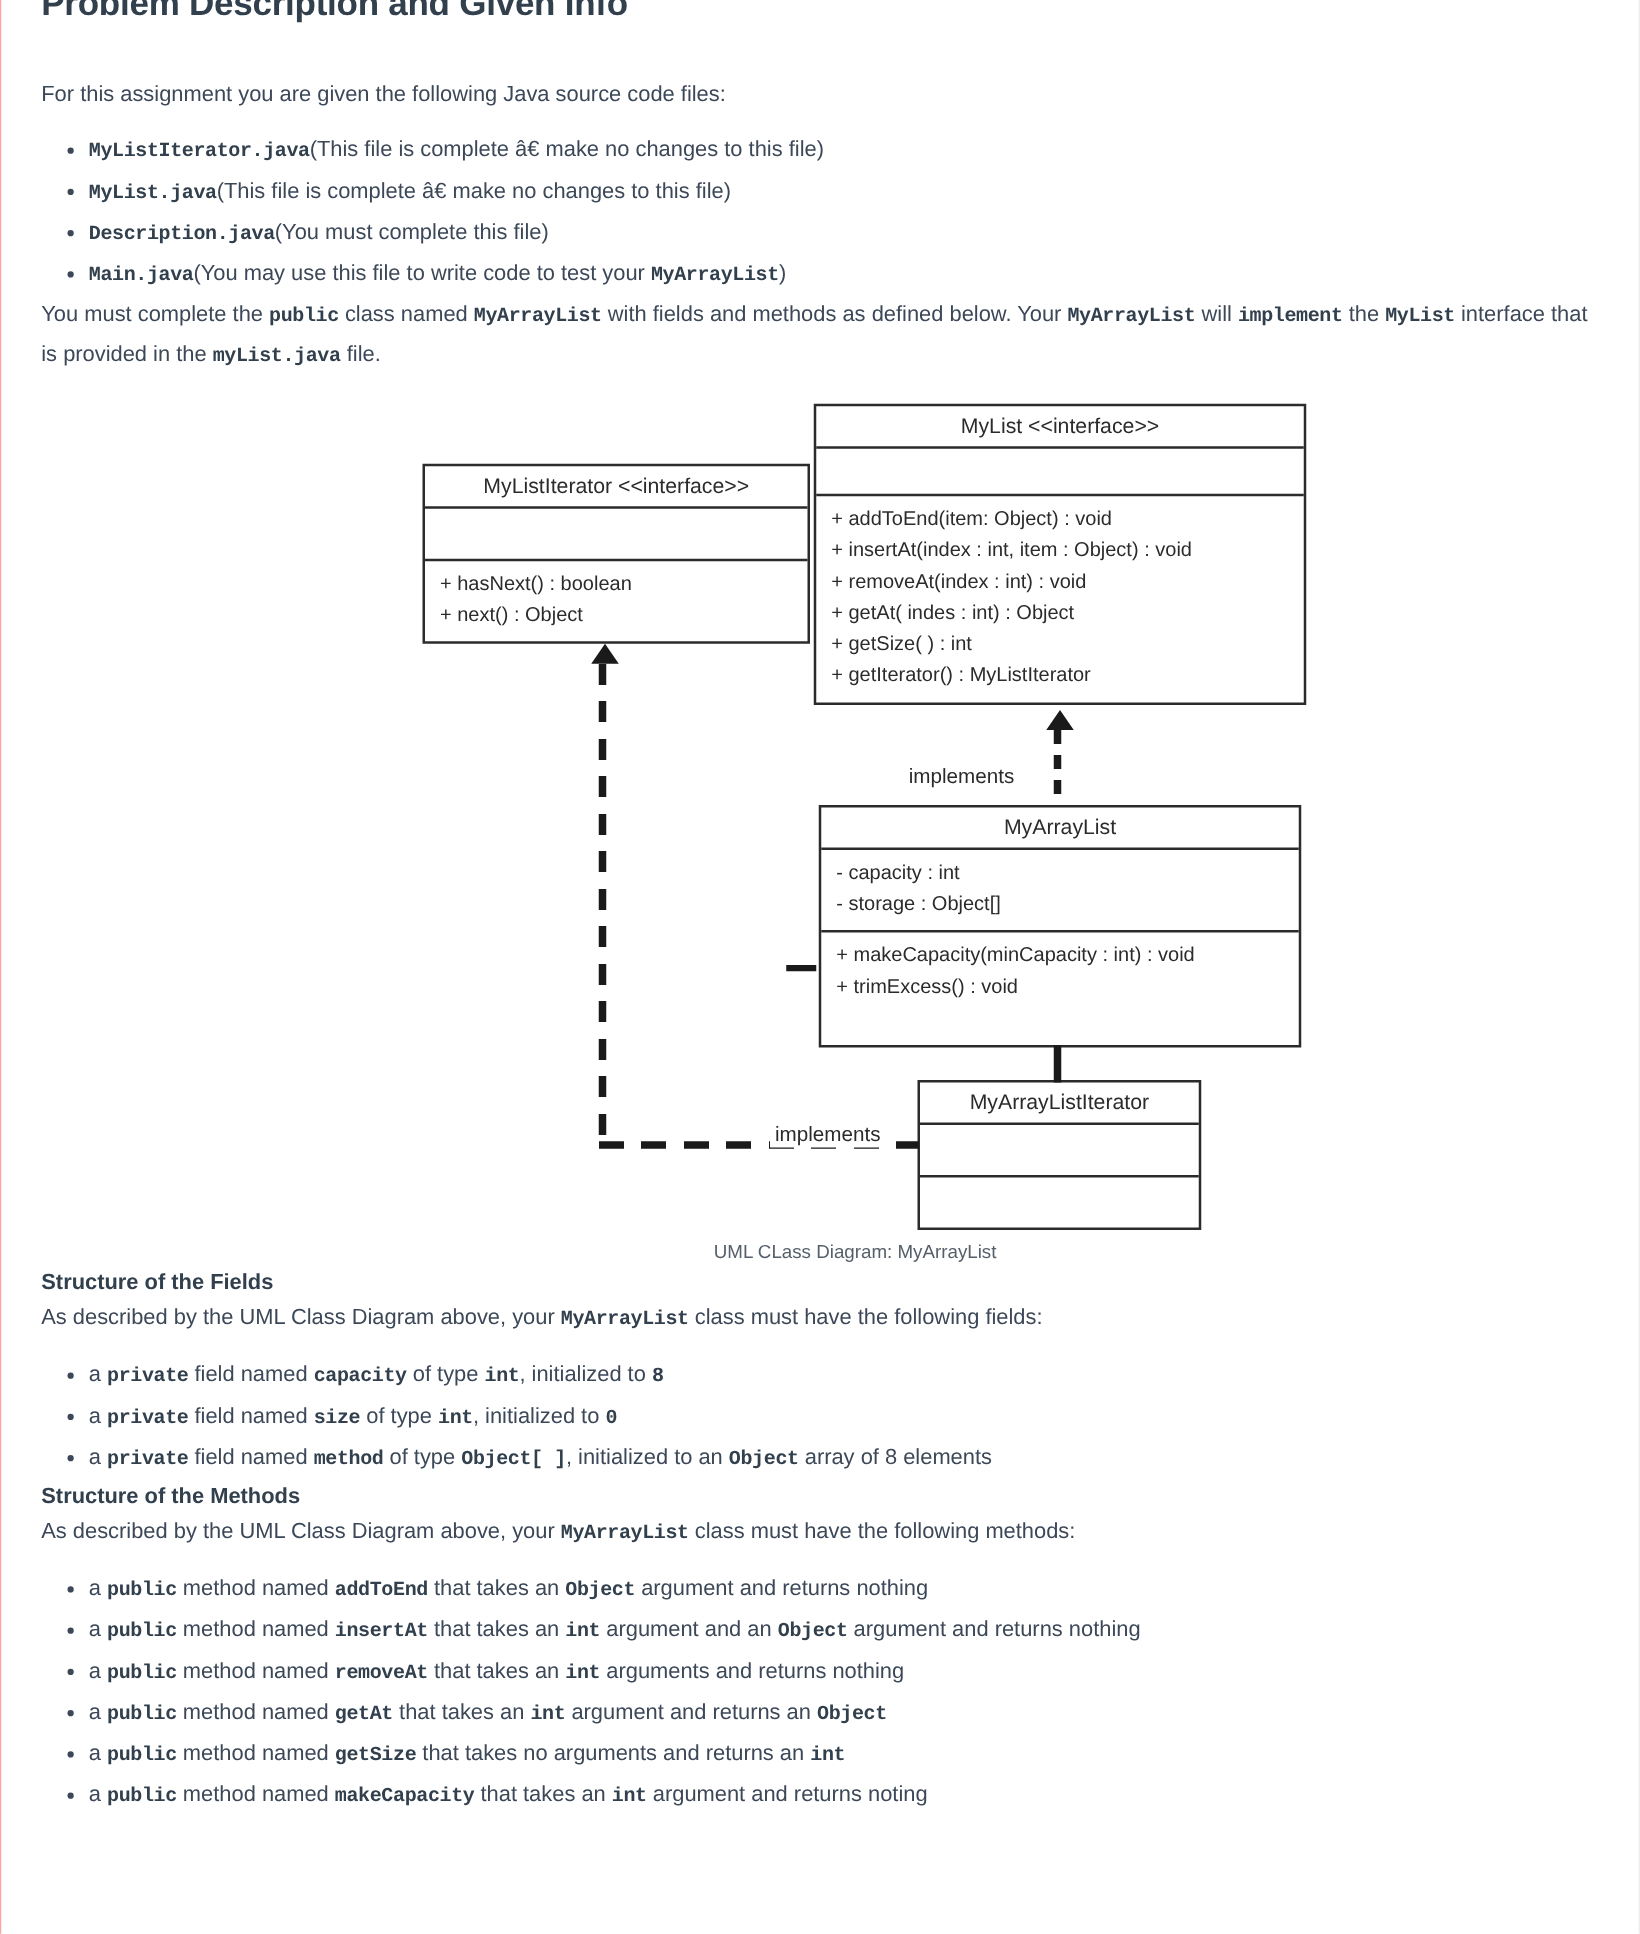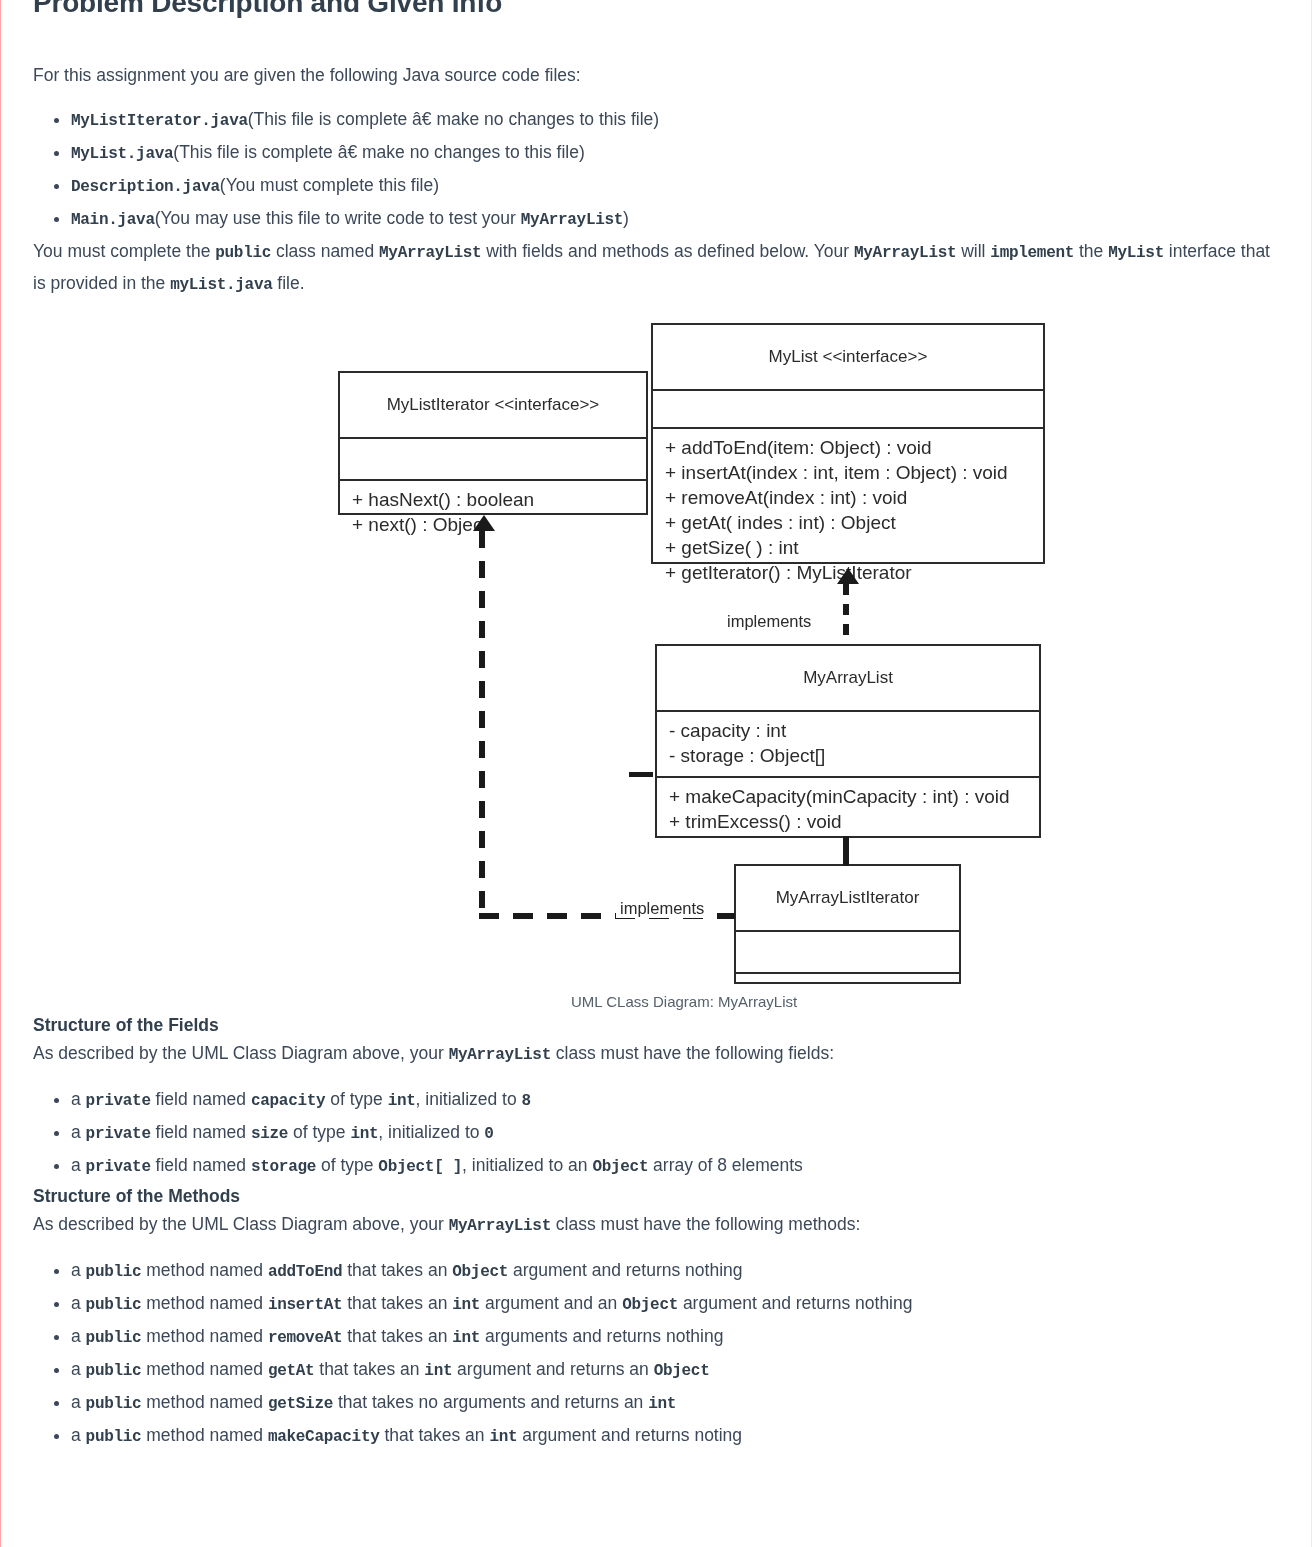--- a/index.html
+++ b/index.html
@@ -86,25 +86,25 @@
   .umlbox .row {
     box-sizing: border-box;
     border-bottom: 2px solid #2b2b2b;
   }
   .umlbox .row:last-child { border-bottom: none; }
   .umlbox .title-row {
     text-align: center;
     font-size: 17px;
     line-height: 20px;
     color: #2b2b2b;
-    padding: 22px 4px;
+    padding: 6px 4px;
   }
   .umlbox .members {
     padding: 6px 10px 8px 12px;
-    font-size: 19px;
+    font-size: 16px;
     line-height: 25px;
     color: #2b2b2b;
   }
   .umlbox .members div { white-space: nowrap; }
   .conn {
     position: absolute;
     background: #1a1a1a;
   }
   .label-impl {
     position: absolute;
@@ -217,21 +217,21 @@
 
     <div class="caption" style="left:538px; top:680px;">UML CLass Diagram: MyArrayList</div>
   </div>
 
   <h3 class="section-head fields-head">Structure of the Fields</h3>
   <p class="para sec-para"><span>As described by the UML Class Diagram above, your </span><code class="mono">MyArrayList</code><span> class must have the following fields:</span></p>
 
   <ul class="bullets">
     <li><span>a </span><code class="mono">private</code><span> field named </span><code class="mono">capacity</code><span> of type </span><code class="mono">int</code><span>, initialized to </span><code class="mono">8</code><span></span></li>
     <li><span>a </span><code class="mono">private</code><span> field named </span><code class="mono">size</code><span> of type </span><code class="mono">int</code><span>, initialized to </span><code class="mono">0</code><span></span></li>
-    <li><span>a </span><code class="mono">private</code><span> field named </span><code class="mono">storage</code><span> of type </span><code class="mono">Object[ ]</code><span>, initialized to an </span><code class="mono">Object</code><span> array of 8 elements</span></li>
+    <li><span>a </span><code class="mono">private</code><span> field named </span><code class="mono">method</code><span> of type </span><code class="mono">Object[ ]</code><span>, initialized to an </span><code class="mono">Object</code><span> array of 8 elements</span></li>
   </ul>
 
   <h3 class="section-head methods-head">Structure of the Methods</h3>
   <p class="para sec-para"><span>As described by the UML Class Diagram above, your </span><code class="mono">MyArrayList</code><span> class must have the following methods:</span></p>
 
   <ul class="bullets">
     <li><span>a </span><code class="mono">public</code><span> method named </span><code class="mono">addToEnd</code><span> that takes an </span><code class="mono">Object</code><span> argument and returns nothing</span></li>
     <li><span>a </span><code class="mono">public</code><span> method named </span><code class="mono">insertAt</code><span> that takes an </span><code class="mono">int</code><span> argument and an </span><code class="mono">Object</code><span> argument and returns nothing</span></li>
     <li><span>a </span><code class="mono">public</code><span> method named </span><code class="mono">removeAt</code><span> that takes an </span><code class="mono">int</code><span> arguments and returns nothing</span></li>
     <li><span>a </span><code class="mono">public</code><span> method named </span><code class="mono">getAt</code><span> that takes an </span><code class="mono">int</code><span> argument and returns an </span><code class="mono">Object</code><span></span></li>

